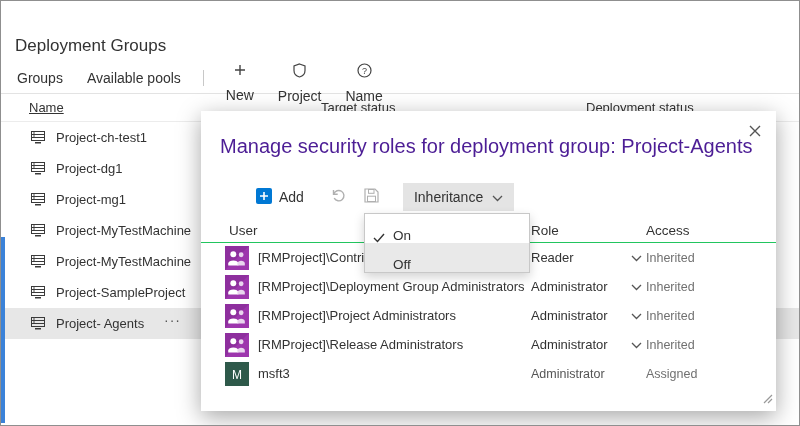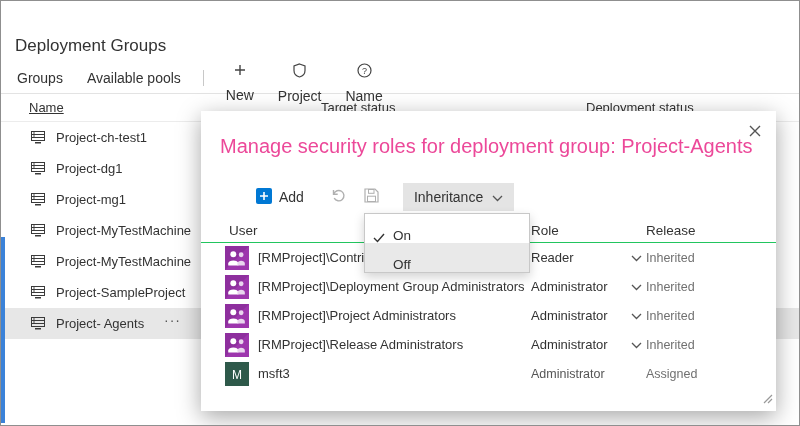--- a/index.html
+++ b/index.html
@@ -29,21 +29,21 @@
   .group-row.selected { background:#e7e7e7; }
   .row-icon { display:flex; width:14px; }
   .more { position:absolute; left:163px; top:4px; color:#555; font-size:14px; letter-spacing:1px; cursor:pointer; }
 
   
   .left-scroll { position:absolute; left:0; top:236px; width:4px; height:186px; background:#3b82d8; }
 
   
   .modal { position:absolute; left:200px; top:110px; width:575px; height:300px; background:#fff; box-shadow:0 6px 22px rgba(0,0,0,0.35); z-index:10; }
   .modal-close { position:absolute; right:13px; top:10px; cursor:pointer; padding:2px; }
-  .modal-title { position:absolute; left:19px; top:24px; right:36px; font-size:20px; font-weight:400; color:#ec4899; white-space:nowrap; }
+  .modal-title { position:absolute; left:19px; top:24px; right:36px; font-size:20px; font-weight:400; color:#4c1d95; white-space:nowrap; }
 
   .m-toolbar { position:absolute; left:19px; top:71px; height:30px; display:flex; align-items:center; }
   .add-btn { display:flex; align-items:center; gap:7px; font-size:14px; cursor:pointer; margin-right:26px;padding-left:36px; }
   .icon-btn { display:flex; align-items:center; margin-right:18px; cursor:default; }
   .inh-btn { display:flex; align-items:center; gap:9px; background:#e4e4e4; height:28px; padding:0 11px; font-size:14px; cursor:pointer; margin-left:6px; }
 
   
   .sec-header { position:absolute; left:0; right:0; top:108px; height:24px; display:flex; align-items:center; padding-left:28px; border-bottom:1px solid #22c55e; font-size:13.5px; color:#333; }
   .sh-user { width:302px; }
   .sh-role { width:115px; }
@@ -236,21 +236,21 @@
         <span>Inheritance</span>
         <span><svg width="11" height="7" viewBox="0 0 11 7">
               <path d="M1 1 L5.5 5.5 L10 1" fill="none" stroke="#555" stroke-width="1.3"></path>
             </svg></span>
       </div>
     </div>
 
     <div class="sec-header">
       <div class="sh-user">User</div>
       <div class="sh-role">Role</div>
-      <div class="sh-access">Release</div>
+      <div class="sh-access">Access</div>
     </div>
 
     <div class="sec-rows">
       <div class="sec-row">
         <div class="cell-user">
           <span class="avatar">
               <svg width="24" height="24" viewBox="0 0 26 26">
                 <rect width="26" height="26" fill="#8e2f9e"></rect>
                 <path d="M0 26 L26 0 L26 26 Z" fill="#a93cba" opacity="0.55"></path>
                 <circle cx="9" cy="9" r="3.2" fill="#fff"></circle>

